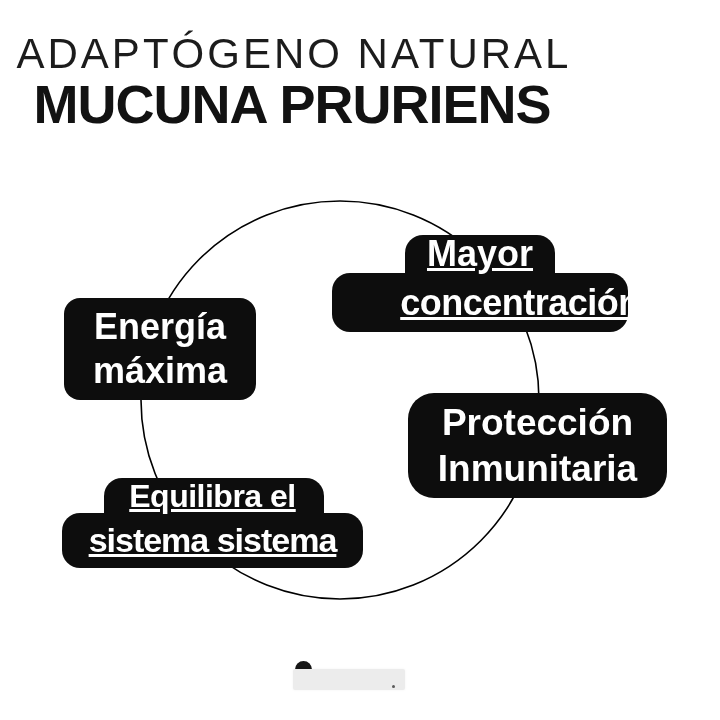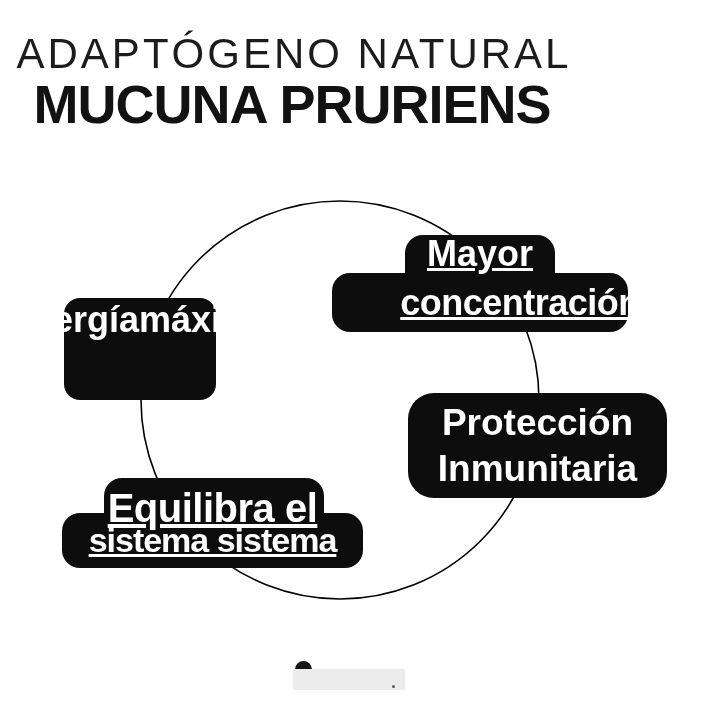--- a/index.html
+++ b/index.html
@@ -37,23 +37,23 @@
   .badge-line {
     position:absolute; left:0; width:100%;
     display:flex; align-items:center; justify-content:center;
     color:#ffffff; font-weight:700; white-space:nowrap;
     z-index:3;
     text-decoration:underline;
   }
 
   
   .b-energia {
-    position:absolute; left:64px; top:298px; width:152px; height:102px;
+    position:absolute; left:64px; top:298px; width:192px; height:102px;
     border-radius:16px;
-    display:flex; align-items:flex-start; justify-content:center;
+    display:flex; flex-direction:column; align-items:center; justify-content:center;
   }
   .b-energia .line { font-size:36px; line-height:44px; font-weight:700; color:#fff; white-space:nowrap; }
 
   
   .b-proteccion {
     position:absolute; left:408px; top:393px; width:259px; height:105px;
     border-radius:26px;
     display:flex; flex-direction:column; align-items:center; justify-content:center;
   }
   .b-proteccion .line { font-size:37px; line-height:46px; font-weight:700; color:#fff; white-space:nowrap; }
@@ -62,21 +62,21 @@
   .b-mayor { position:absolute; left:332px; top:235px; width:296px; height:97px; }
   .b-mayor .tier-top    { position:absolute; left:73px; top:0;    width:150px; height:58px; border-radius:18px; }
   .b-mayor .tier-bottom { position:absolute; left:0;    top:38px; width:296px; height:59px; border-radius:18px; }
   .b-mayor .l1 { top:0;    height:38px; font-size:36px; }
   .b-mayor .l2 { top:38px; height:59px; font-size:36px; letter-spacing:-0.5px;margin-left:40px; }
 
   
   .b-equilibra { position:absolute; left:62px; top:478px; width:301px; height:90px; }
   .b-equilibra .tier-top    { position:absolute; left:42px; top:0;    width:220px; height:55px; border-radius:18px; }
   .b-equilibra .tier-bottom { position:absolute; left:0;    top:35px; width:301px; height:55px; border-radius:18px; }
-  .b-equilibra .l1 { top:12px;    height:37px; font-size:40px; letter-spacing:-0.5px; }
+  .b-equilibra .l1 { top:0;    height:37px; font-size:32px; letter-spacing:-0.5px; }
   .b-equilibra .l2 { top:35px; height:55px; font-size:34px; letter-spacing:-1px; }
 
   
   .brand-dot {
     position:absolute; left:295px; top:661px; width:17px; height:17px;
     border-radius:50%; background:#161616;
   }
   .brand-cover {
     position:absolute; left:293px; top:669px; width:112px; height:21px;
     background:#ececec; border-radius:2px;

